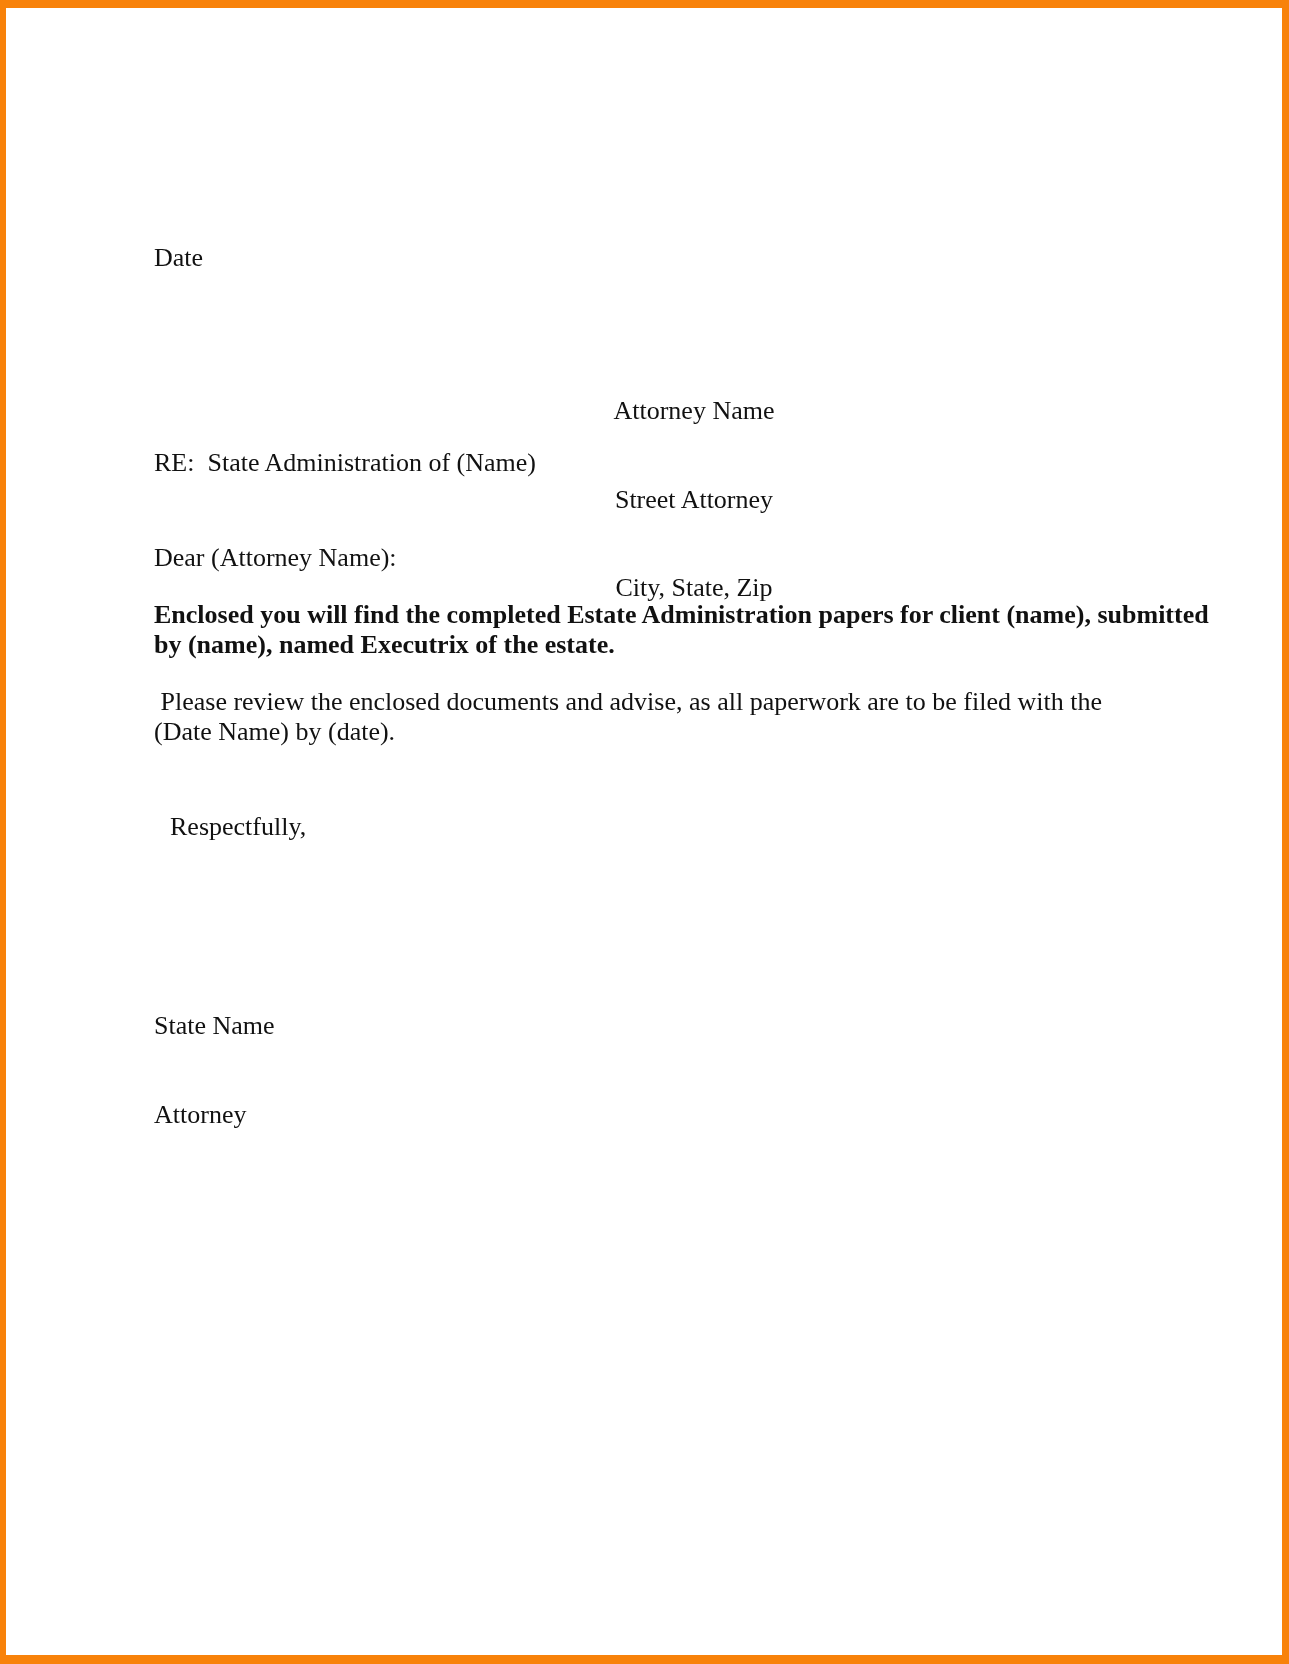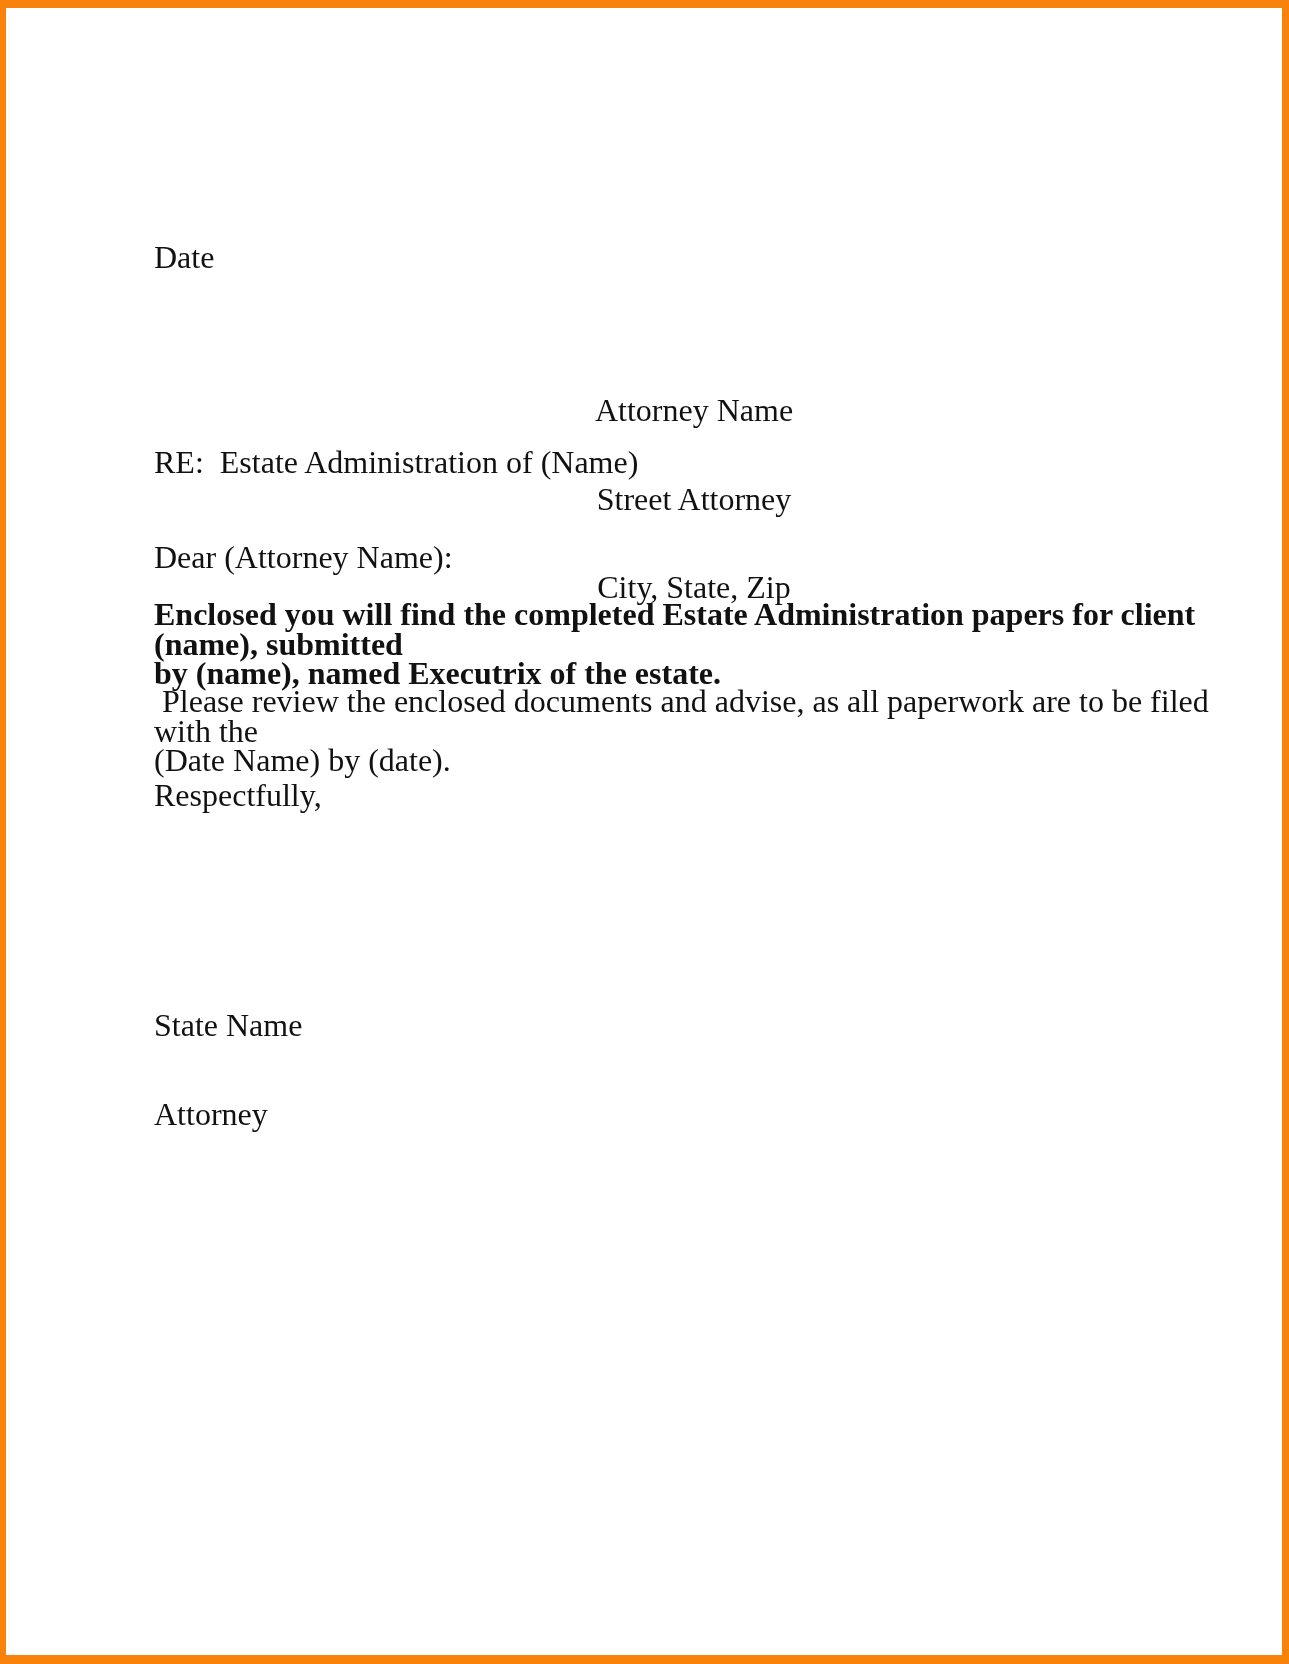--- a/index.html
+++ b/index.html
@@ -17,48 +17,48 @@
     border-width: 8px 7px 9px 6px; 
     
     overflow: hidden;
     font-family: "Liberation Serif", "DejaVu Serif", serif;
     color: #111111;
   }
   .line, .block {
     position: absolute;
     left: 148px; 
     margin: 0;
-    font-size: 32px;
+    font-size: 26px;
     line-height: 29.5px;
     white-space: pre-wrap;
     width: 1080px;
   }
   .t-date        { top: 235px; }
   .t-recipient   { top: 329px; text-align: center; }
   .t-subject     { top: 440px; }
   .t-salutation  { top: 535px; }
   .t-para1       { top: 592px; font-weight: bold; }
   .t-para2       { top: 679px; }
-  .t-closing     { top: 773px; }
+  .t-closing     { top: 804px; margin-left: 16px; }
   .t-signature   { top: 944px; }
 </style>
 </head>
 <body>
 
 <div class="page" style="border-color: rgb(248, 130, 10); background: rgb(255, 255, 255); color: rgb(17, 17, 17);">
 
   <p class="line t-date">Date</p>
 
   <div class="block t-recipient">
     <div>Attorney Name</div>
     <div>Street Attorney</div>
     <div>City, State, Zip</div>
   </div>
 
-  <p class="line t-subject">RE:  Estate Administration of (Name)</p>
+  <p class="line t-subject">RE:  State Administration of (Name)</p>
 
   <p class="line t-salutation">Dear (Attorney Name):</p>
 
   <p class="line t-para1">Enclosed you will find the completed Estate Administration papers for client (name), submitted
 by (name), named Executrix of the estate.</p>
 
   <p class="line t-para2"> Please review the enclosed documents and advise, as all paperwork are to be filed with the
 (Date Name) by (date).</p>
 
   <p class="line t-closing">Respectfully,</p>

